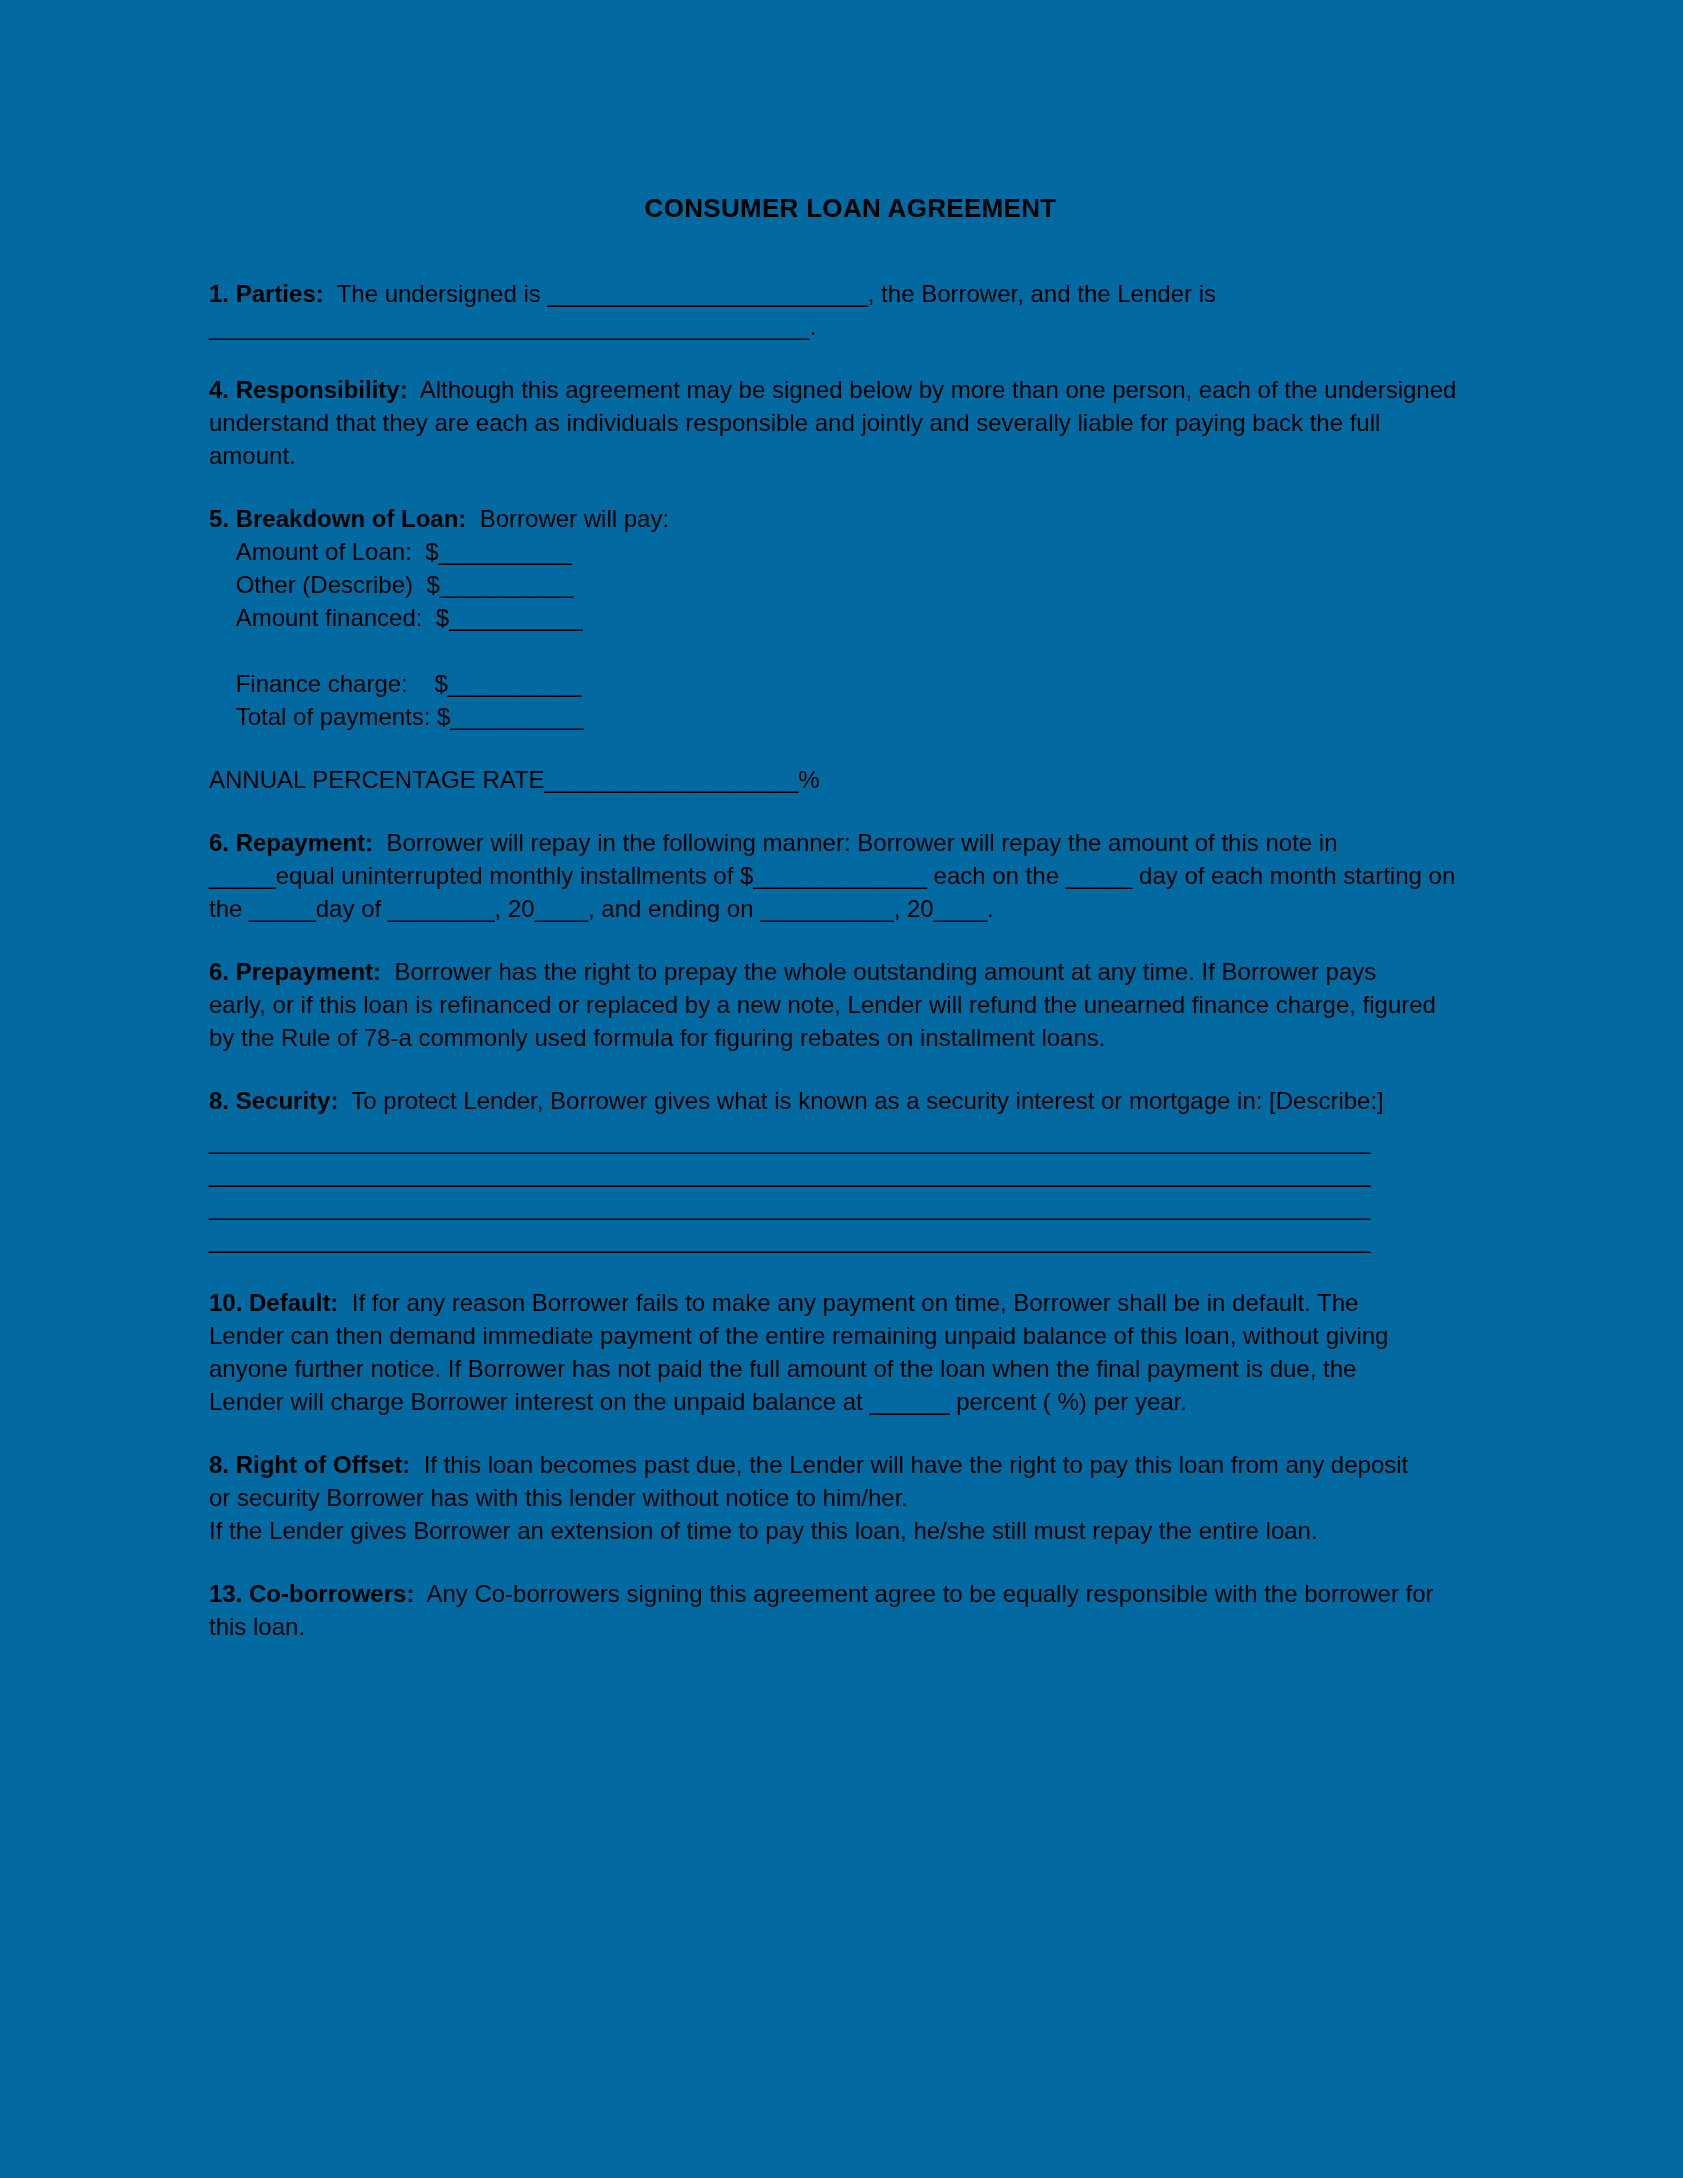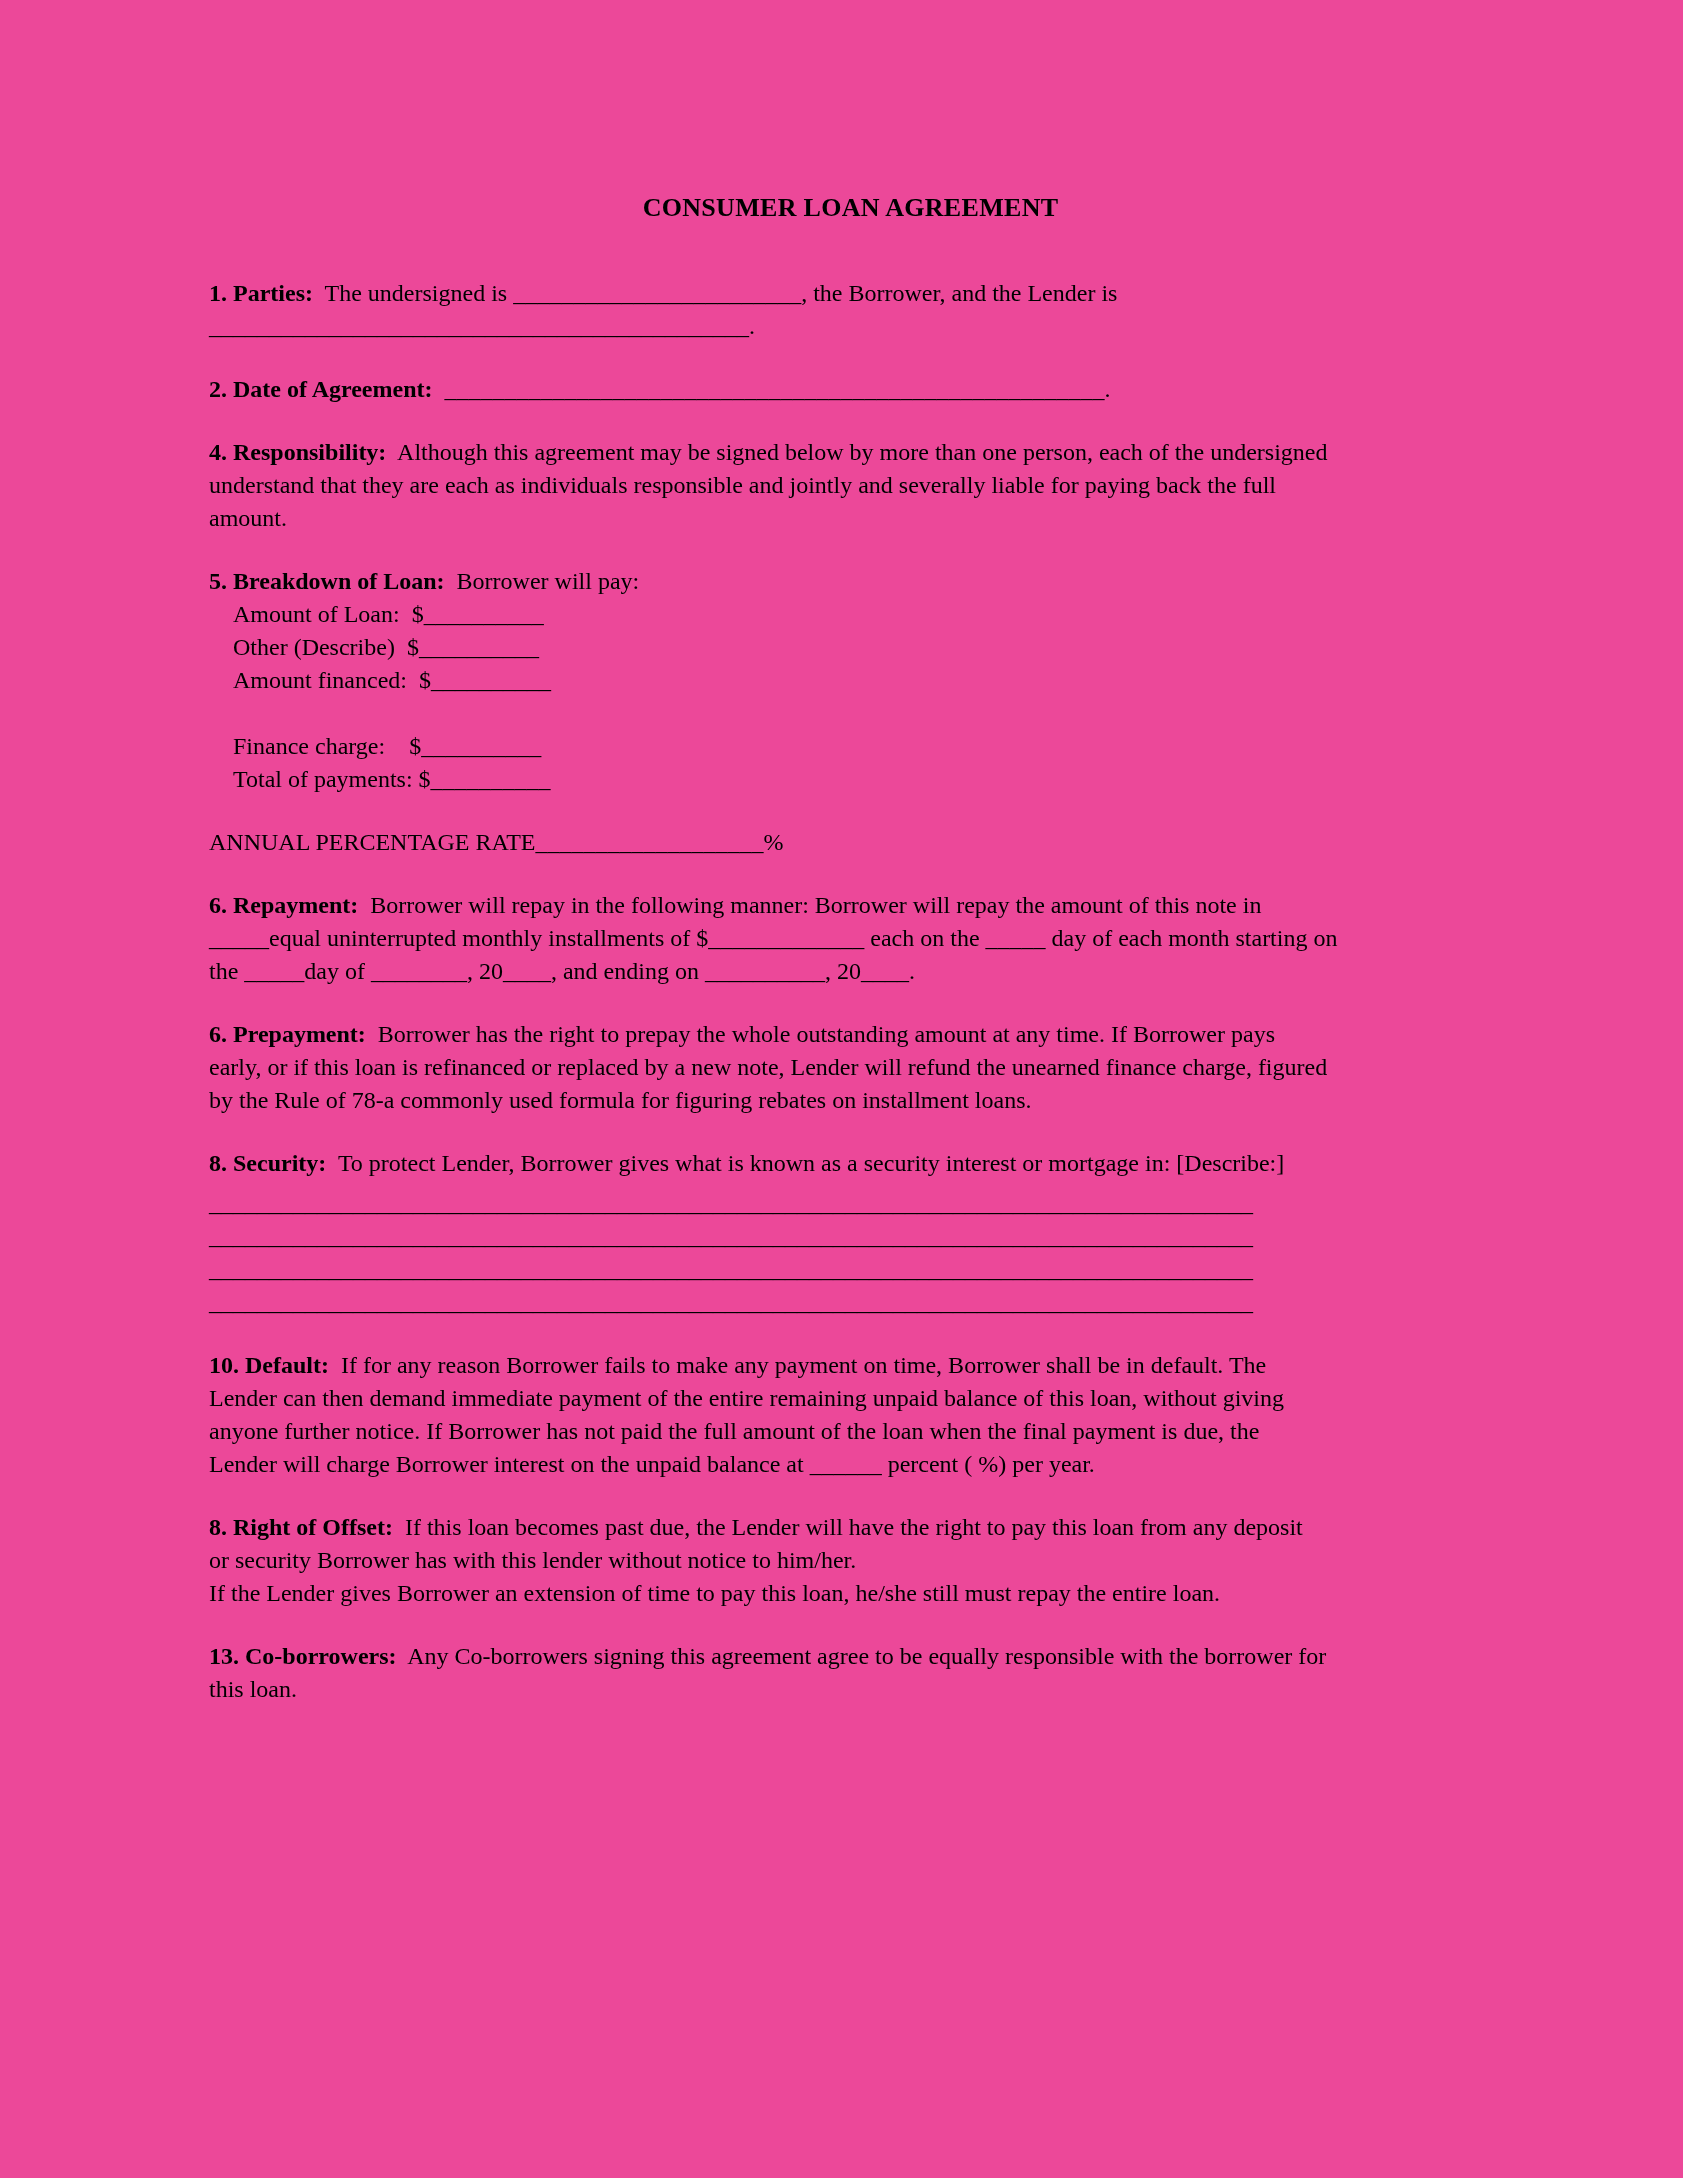--- a/index.html
+++ b/index.html
@@ -4,24 +4,24 @@
 <style>
   html, body {
     margin: 0;
     padding: 0;
     background: #ffffff;
   }
   .page {
     position: relative;
     width: 1683px;
     height: 2178px;
-    background: #ec4899;
+    background: #0369a1;
     box-sizing: border-box;
     padding: 190px 183px 0 201px;
-    font-family: Liberation Serif, serif;
+    font-family: Liberation Sans, sans-serif;
     font-size: 24px;
     line-height: 33px;
     color: #000000;
     overflow: hidden;
   }
   .doc-title {
     font-size: 26px;
     font-weight: bold;
     text-align: center;
     margin: 0 0 51px 0;
@@ -42,21 +42,20 @@
   }
 </style>
 </head>
 <body>
 
 <div class="page">
   <h1 class="doc-title">CONSUMER LOAN AGREEMENT</h1>
   <div class="doc-body">
       <p class="section"><b class="sec-label">1. Parties:</b><span class="sec-text">  The undersigned is ________________________, the Borrower, and the Lender is
 _____________________________________________.</span></p>
-      <p class="section"><b class="sec-label">2. Date of Agreement:</b><span class="sec-text">  _______________________________________________________.</span></p>
       <p class="section"><b class="sec-label">4. Responsibility:</b><span class="sec-text">  Although this agreement may be signed below by more than one person, each of the undersigned
 understand that they are each as individuals responsible and jointly and severally liable for paying back the full
 amount.</span></p>
       <p class="section"><b class="sec-label">5. Breakdown of Loan:</b><span class="sec-text">  Borrower will pay:
     Amount of Loan:  $__________
     Other (Describe)  $__________
     Amount financed:  $__________
 
     Finance charge:    $__________
     Total of payments: $__________</span></p>

